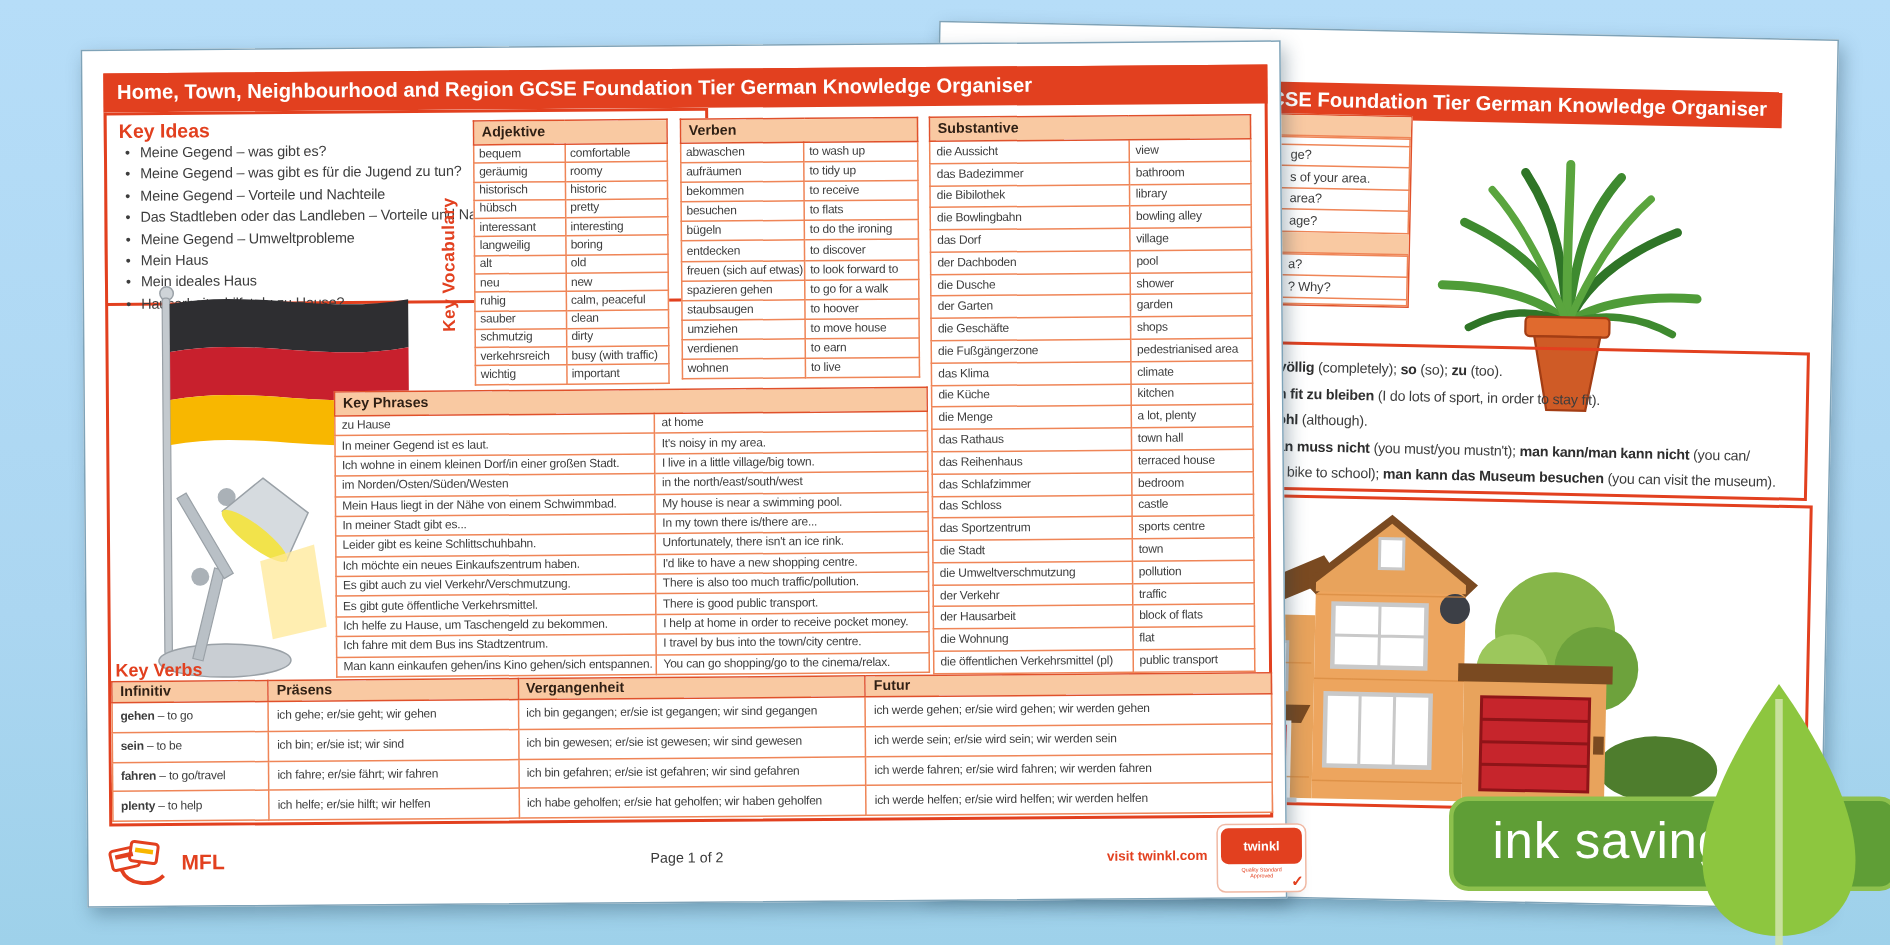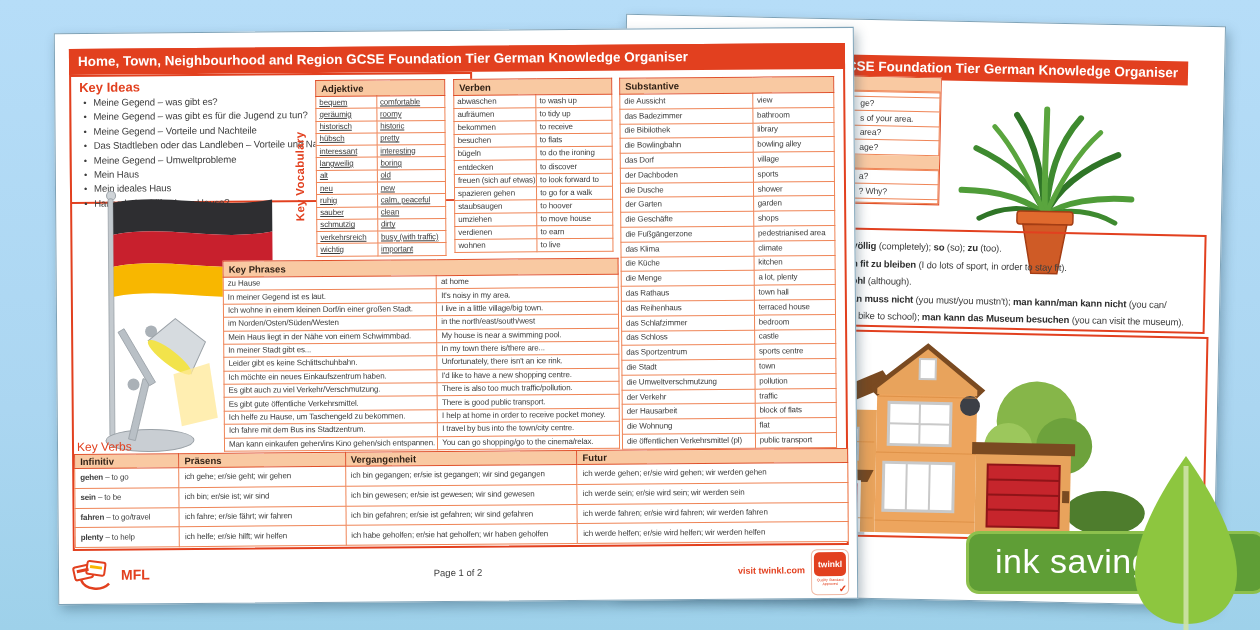--- a/index.html
+++ b/index.html
@@ -25,37 +25,37 @@
   .kvlabel{position:absolute;left:238px;top:52px;height:185px;color:var(--red);font-weight:bold;
            font-size:11.5px;writing-mode:vertical-rl;transform:rotate(180deg);text-align:center;letter-spacing:.3px;}
   .flaglamp{position:absolute;left:20px;top:155px;width:200px;height:270px;}
 
   table.vtab{position:absolute;border-collapse:collapse;table-layout:fixed;background:#fff;border:1.5px solid var(--tbord);}
   .vtab th{background:var(--peach);border:1.2px solid var(--tbord);font-size:9.5px;text-align:left;
            padding:2px 5px;color:#2e1f14;line-height:11px;white-space:nowrap;overflow:hidden;}
   .vtab td{border:1px solid var(--trow);font-size:8px;color:var(--ink);white-space:nowrap;overflow:hidden;
            letter-spacing:-0.15px;line-height:10px;padding:1px 3px;}
   #adjektive{left:260px;top:48px;width:130px;}
-  #adjektive td{padding:0.65px 3px;text-decoration:underline;}
+  #adjektive td{padding:0.65px 3px;}
   #verben{left:398px;top:48px;width:159px;}
   #verben td{padding:1.05px 3px;}
   #substantive{left:564px;top:48px;width:215px;}
   #substantive td{padding:1.9px 4px;}
   #phrases{left:166px;top:228px;width:396px;}
   #phrases td{padding:1.2px 4px;}
-  .kverbs-label{position:absolute;left:19px;top:406px;color:var(--red);font-weight:normal;font-size:12px;}
+  .kverbs-label{position:absolute;left:19px;top:406px;color:var(--red);font-weight:bold;font-size:12px;}
   #keyverbs{left:16px;top:420px;width:774px;}
   #keyverbs th{padding:1px 5px;}
   #keyverbs td{padding:4.4px 5px;}
 
   .footer-mfl-label{position:absolute;left:62px;top:533px;color:var(--red);font-weight:bold;font-size:14px;}
   .mfl-logo{position:absolute;left:12px;top:524px;width:46px;height:38px;}
   .page-num{position:absolute;left:0;top:536px;width:100%;text-align:center;font-size:9.5px;color:#3a3a3a;}
   .visit{position:absolute;right:52px;top:537px;color:var(--red);font-weight:bold;font-size:9px;}
-  .tw-badge{position:absolute;left:752px;top:521px;width:38px;height:46px;background:#fff;border:1px solid #f0b9a4;
+  .tw-badge{position:absolute;left:752px;top:521px;width:60px;height:46px;background:#fff;border:1px solid #f0b9a4;
             border-radius:6px;padding:2px;}
   .tw-badge .tw-inner{background:var(--red);border-radius:5px;height:24px;color:#fff;font-weight:bold;
             font-size:8.5px;text-align:center;line-height:24px;}
   .tw-badge .tw-cap{font-size:3.6px;color:var(--red);text-align:center;line-height:4.2px;margin-top:1.5px;}
   .tw-badge .tw-check{position:absolute;right:1px;bottom:0px;color:var(--red);font-size:10px;font-weight:bold;}
 
   
   .p2-titlebar{position:absolute;left:12px;top:35px;right:36px;height:24px;background:var(--red);overflow:hidden;}
   .p2-title{position:absolute;right:10px;top:0;height:24px;line-height:24px;color:#fff;font-weight:bold;
             font-size:13.5px;white-space:nowrap;}
@@ -403,21 +403,21 @@
           <tr>
             <td>die Bowlingbahn</td>
             <td>bowling alley</td>
           </tr>
           <tr>
             <td>das Dorf</td>
             <td>village</td>
           </tr>
           <tr>
             <td>der Dachboden</td>
-            <td>sports</td>
+            <td>pool</td>
           </tr>
           <tr>
             <td>die Dusche</td>
             <td>shower</td>
           </tr>
           <tr>
             <td>der Garten</td>
             <td>garden</td>
           </tr>
           <tr>

